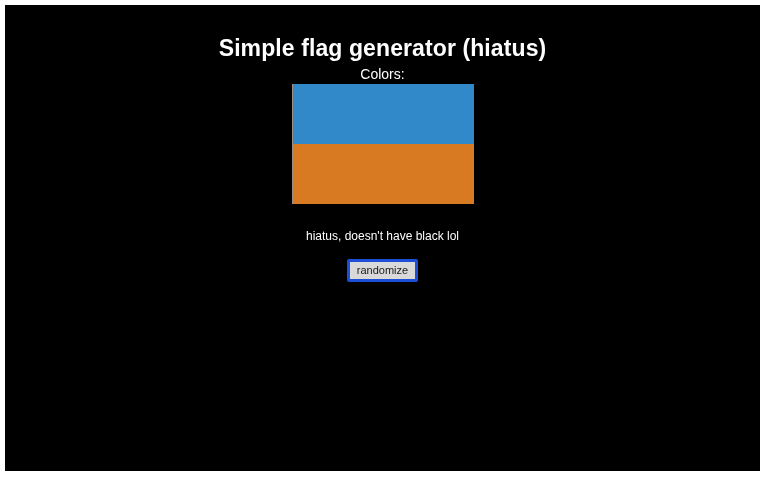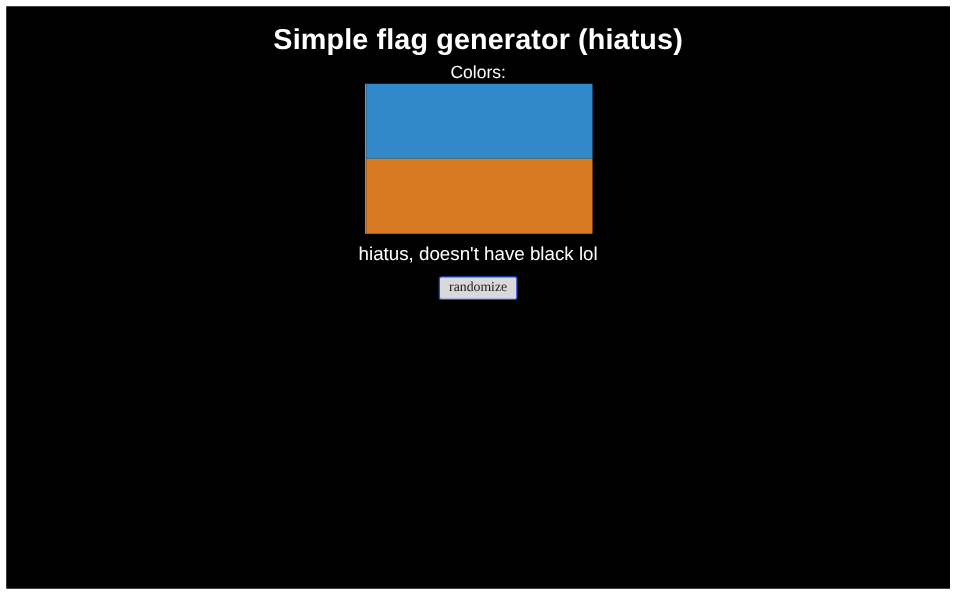--- a/index.html
+++ b/index.html
@@ -20,21 +20,21 @@
     top: 5px;
     width: 755px;
     height: 466px;
     background: #000000;
     color: #ffffff;
     text-align: center;
     overflow: hidden;
   }
   #page-title {
     margin: 0;
-    padding-top: 13px;
+    padding-top: 30px;
     font-size: 23px;
     font-weight: bold;
     line-height: 27px;
     letter-spacing: 0.1px;
     color: #ffffff;
     font-family: "Liberation Sans", sans-serif;
   }
   #colors-label {
     margin: 0;
     padding-top: 6px;
@@ -54,38 +54,38 @@
     border-left: 1px solid #9b8f83;
     display: flex;
     flex-direction: column;
     line-height: 0;
   }
   .stripe {
     width: 100%;
     flex: 1 1 50%;
   }
   #flag-caption {
-    margin: 0;
+    margin: 16px;
     padding-top: 10px;
-    font-size: 15px;
+    font-size: 12px;
     line-height: 13px;
     color: #ffffff;
     font-family: "Liberation Sans", sans-serif;
   }
   #button-row {
     margin-top: 10px;
   }
   #randomize-button {
-    font-family: Liberation Serif, serif;
+    font-family: Liberation Sans, sans-serif;
     font-size: 11px;
     line-height: 13px;
     padding: 2px 7px;
     background: #d9d9d9;
     color: #1a1a1a;
-    border: 1px solid #1d4ed8;
+    border: 3px solid #1d4ed8;
     border-radius: 2px;
     cursor: pointer;
   }
 </style>
 </head>
 <body style="background: rgb(255, 255, 255);">
 
 <div id="page" style="background: rgb(0, 0, 0); color: rgb(255, 255, 255);">
 
   <h1 id="page-title">Simple flag generator (hiatus)</h1>

